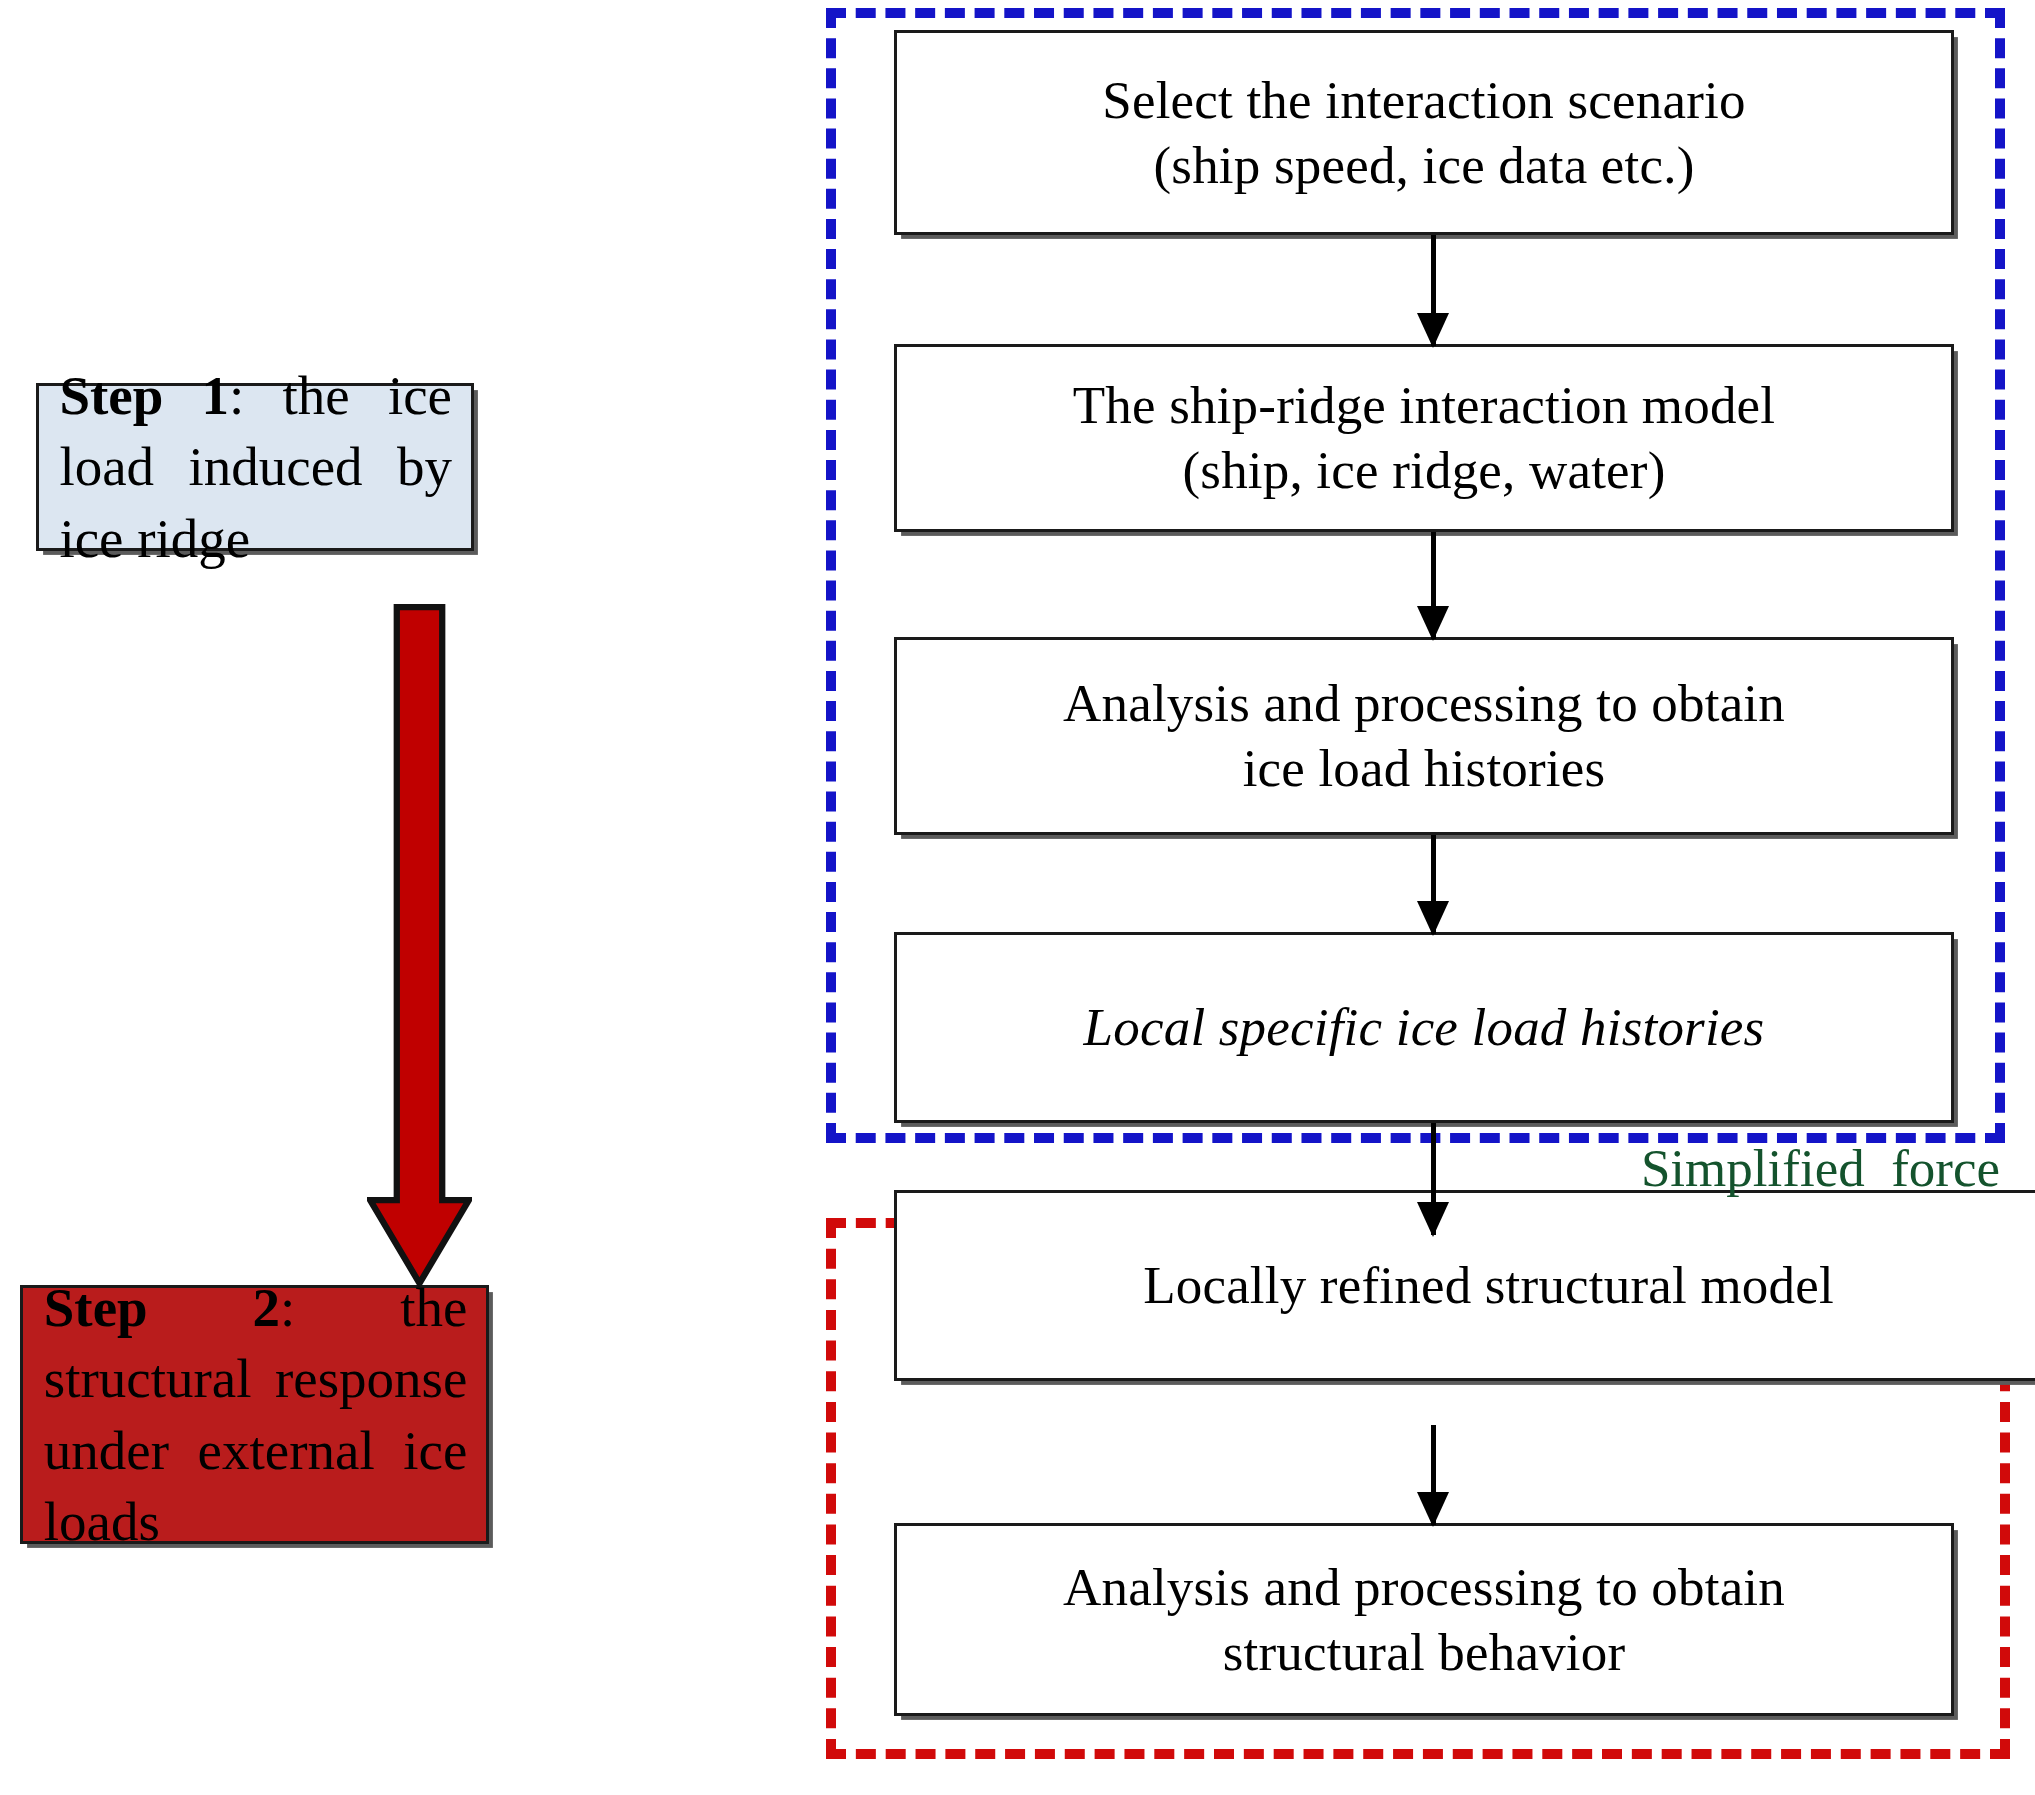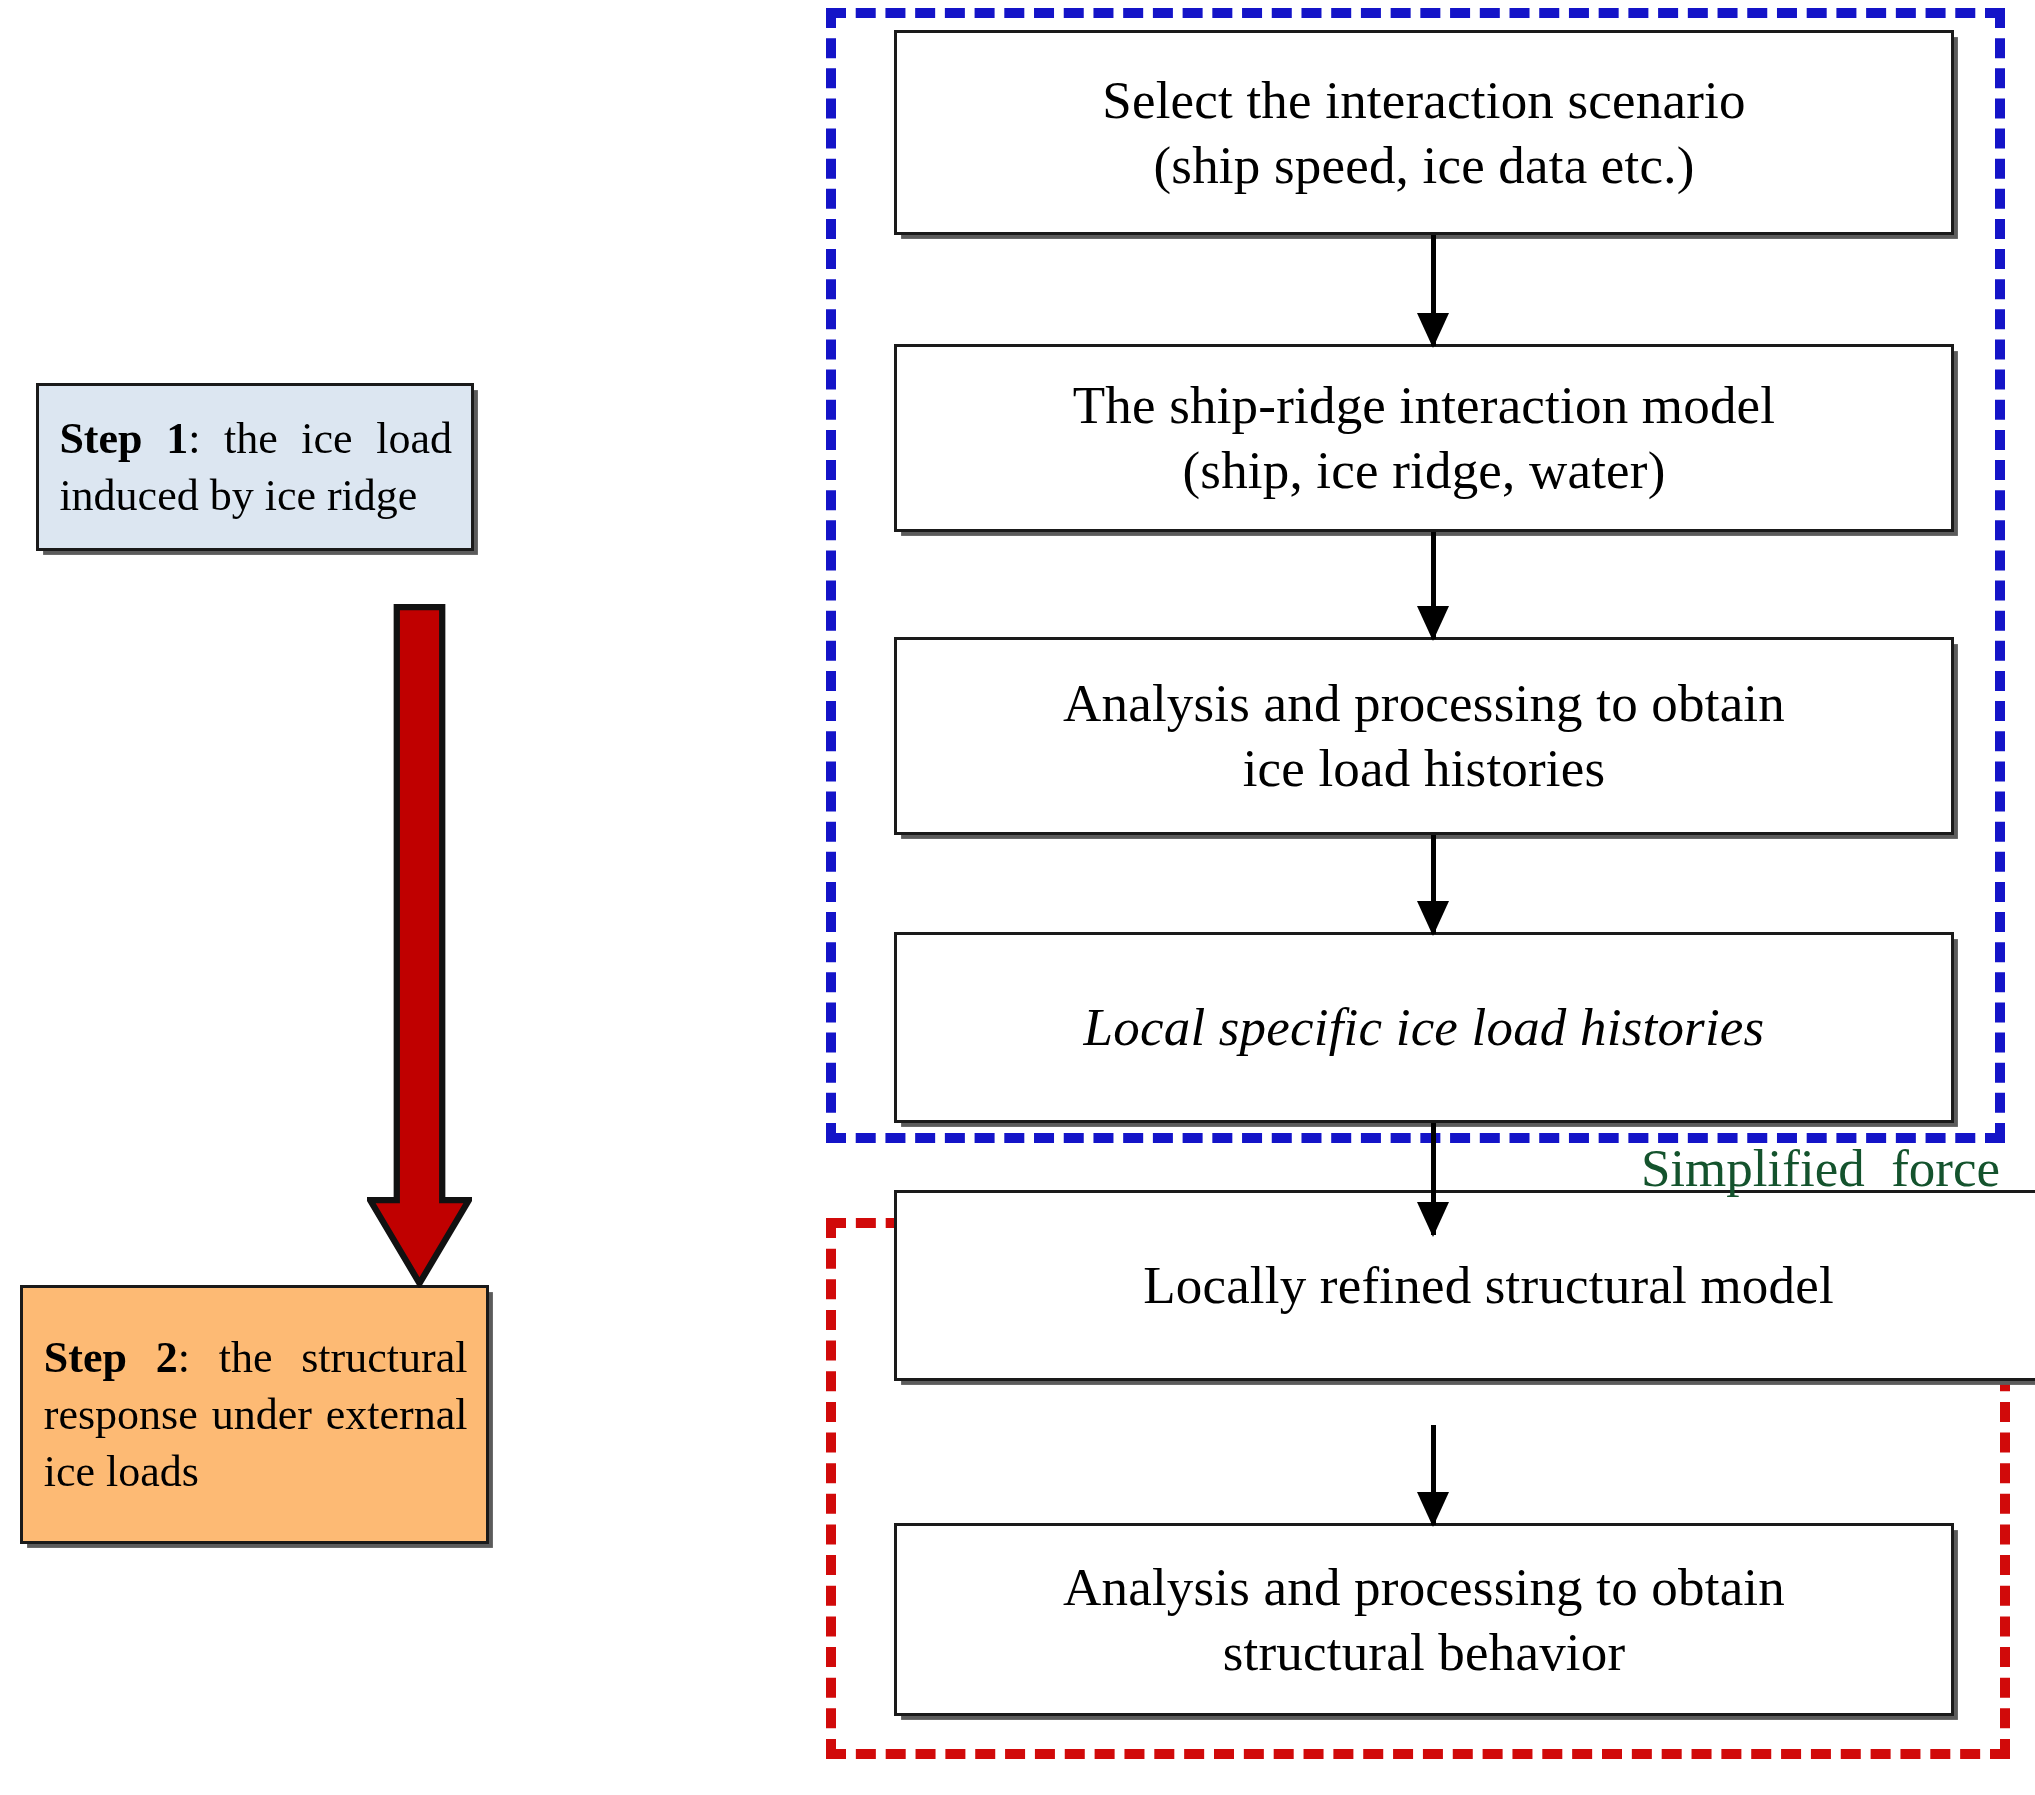--- a/index.html
+++ b/index.html
@@ -97,37 +97,37 @@
   .step-box {
     position: absolute;
     box-sizing: border-box;
     border: 3.1px solid #1a1a1a;
     box-shadow: 5.5px 5.5px 0 -1.6px #5b5b5b;
     padding: 14px 19px 14px 20.4px;
     display: flex;
     align-items: center;
   }
   .step-box .step-text {
-    font-size: 44px;
+    font-size: 55px;
     line-height: 1.30;
     color: #000000;
     text-align: justify;
     text-align-last: left;
     width: 100%;
   }
   .step-box .step-text b {
     font-weight: bold;
   }
   #step-1-box {
     left: 36px; top: 383px; width: 438px; height: 168px;
     background: #dce6f1;
   }
   #step-2-box {
     left: 20.4px; top: 1285px; width: 469px; height: 259px;
-    background: #fdba74;
+    background: #b91c1c;
   }
 
   
   #red-arrow {
     position: absolute;
     left: 367px;
     top: 604px;
     width: 105px;
     height: 684px;
   }

